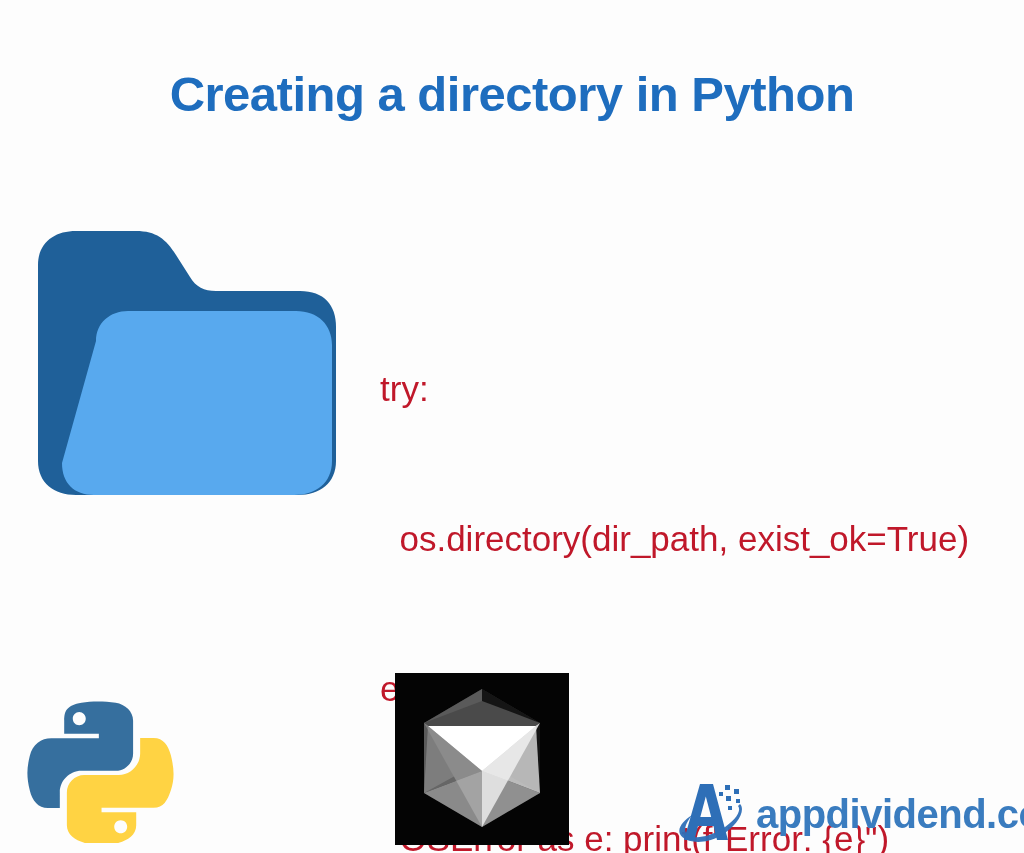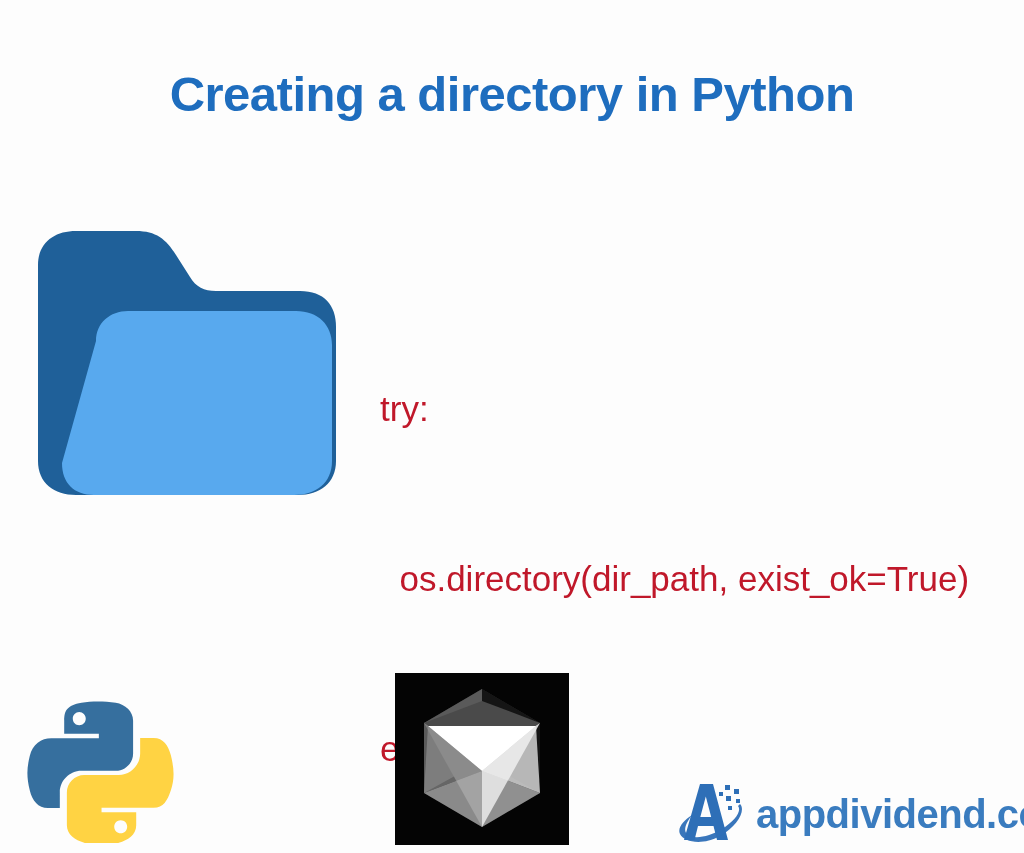--- a/index.html
+++ b/index.html
@@ -61,21 +61,20 @@
     color: #C0182A;
     font-family: "Liberation Sans", sans-serif;
     font-size: 35px;
     line-height: 50px;
     font-weight: normal;
     white-space: pre;
   }
   .code-line {
     display: block;
     white-space: pre;
-    margin-top: 20px;
   }
 
   
   .python-logo {
     position: absolute;
     left: 18px;
     top: 688px;
     width: 162px;
     height: 155px;
   }

